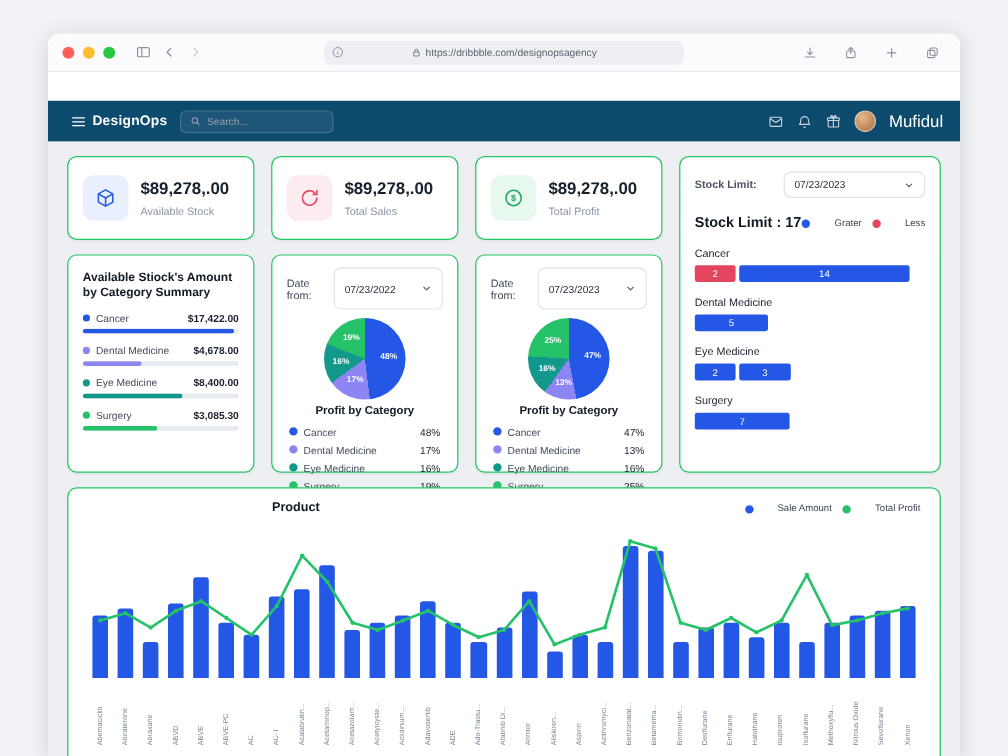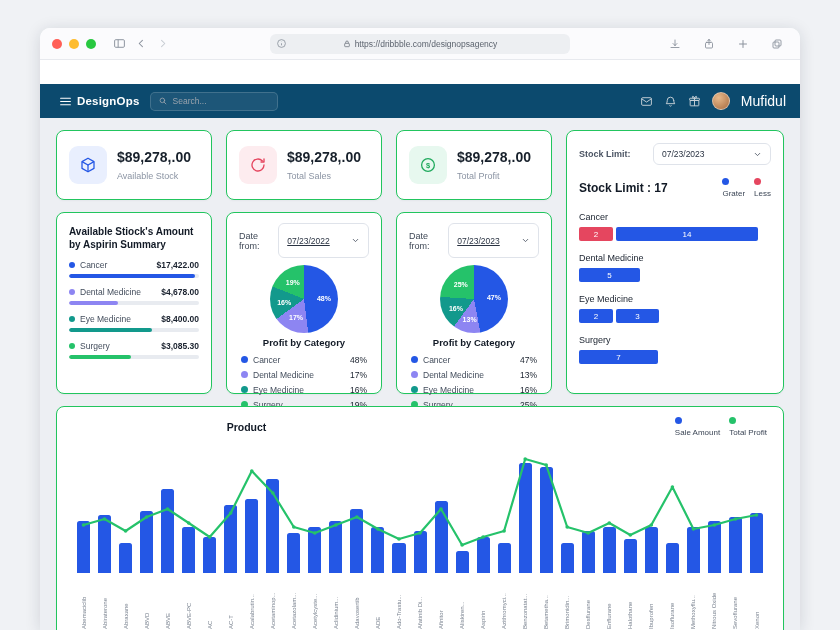--- a/index.html
+++ b/index.html
@@ -44,21 +44,21 @@
   .stat-lab{font-size:9px;color:#8b94a3;margin-top:6px;}
 
   .stock{grid-column:4;grid-row:1/3;padding:12px;display:flex;flex-direction:column;}
   .stock-head{display:flex;align-items:center;justify-content:space-between;}
   .sl-lab{font-size:9px;color:#4c5564;font-weight:bold;}
   .select{display:flex;align-items:center;justify-content:space-between;gap:6px;border:1px solid #dfe3ea;border-radius:6px;height:22px;padding:0 8px;font-size:8.5px;color:#2a3342;width:118px;background:#fff;cursor:pointer;}
   .select svg{color:#555e6b;flex:none;}
   .stock-title-row{display:flex;align-items:center;justify-content:space-between;margin:13px 0 2px;}
   .stock-title{font-size:12px;font-weight:bold;color:#121a26;}
   .mini-legend{display:flex;align-items:center;gap:9px;}
-  .leg-item{display:flex;align-items:flex-start;gap:4px;flex-direction:column;}
+  .leg-item{display:flex;align-items:flex-end;gap:20px;}
   .leg-dot{width:7px;height:7px;border-radius:50%;flex:none;display:inline-block;}
   .leg-tx{font-size:8px;color:#3c4656;}
   .sl-row{margin-top:12px;}
   .sl-cat{font-size:9px;color:#19212e;margin-bottom:5px;}
   .sl-bars{display:flex;gap:3px;}
   .sl-seg{height:14px;border-radius:2px;color:#fff;font-size:8px;display:flex;align-items:center;justify-content:center;}
 
   .summary{padding:12px;}
   .sum-title{font-size:10px;font-weight:bold;color:#121a26;line-height:1.3;margin-bottom:6px;}
   .sum-item{margin-top:9px;}
@@ -66,21 +66,21 @@
   .sum-name{display:flex;align-items:center;gap:5px;}
   .sum-name .leg-dot{width:6px;height:6px;}
   .sum-nm-tx{font-size:8.5px;color:#434d5c;}
   .sum-amt{font-size:8.5px;color:#19212e;font-weight:bold;}
   .sum-track{height:4px;background:#e8ebf0;border-radius:3px;overflow:hidden;}
   .sum-fill{height:100%;border-radius:3px;}
 
   .pie-card{padding:10px 12px;display:flex;flex-direction:column;}
   .pie-head{display:flex;align-items:center;justify-content:space-between;}
   .date-lab{font-size:9px;color:#3f4856;}
-  .select.sm{width:96px;height:35px;text-decoration:underline;}
+  .select.sm{width:96px;height:35px;}
   .pie-wrap{display:flex;justify-content:center;margin:7px 0 4px;}
   .pie{width:68px;height:68px;border-radius:50%;position:relative;}
   .pie-lab{position:absolute;transform:translate(-50%,-50%);font-size:7px;font-weight:bold;color:#fff;}
   .pie-title{text-align:center;font-size:9.5px;font-weight:bold;color:#121a26;margin-bottom:4px;}
   .pl-row{display:flex;align-items:center;justify-content:space-between;padding:2.5px 2px;}
   .pl-left{display:flex;align-items:center;gap:5px;}
   .pl-name{font-size:8.5px;color:#434d5c;}
   .pl-val{font-size:8.5px;color:#19212e;}
 
   .big{grid-column:1/-1;grid-row:3;padding:10px 16px;}
@@ -298,21 +298,21 @@
           <div class="sl-row">
             <div class="sl-cat">Surgery</div>
             <div class="sl-bars">
               <span class="sl-seg" style="width: 79px; background: rgb(36, 87, 229);">7</span>
             </div>
           </div>
         </div>
     </div>
 
     <div class="card summary">
-      <div class="sum-title">Available Stiock's Amount by Aspirin Summary</div>
+      <div class="sum-title">Available Stiock's Amount by Category Summary</div>
       <div id="sumItems">
           <div class="sum-item">
             <div class="sum-top">
               <span class="sum-name">
                 <span class="leg-dot" style="background: rgb(36, 87, 229);"></span>
                 <span class="sum-nm-tx">Cancer</span>
               </span>
               <span class="sum-amt">$17,422.00</span>
             </div>
             <div class="sum-track">

